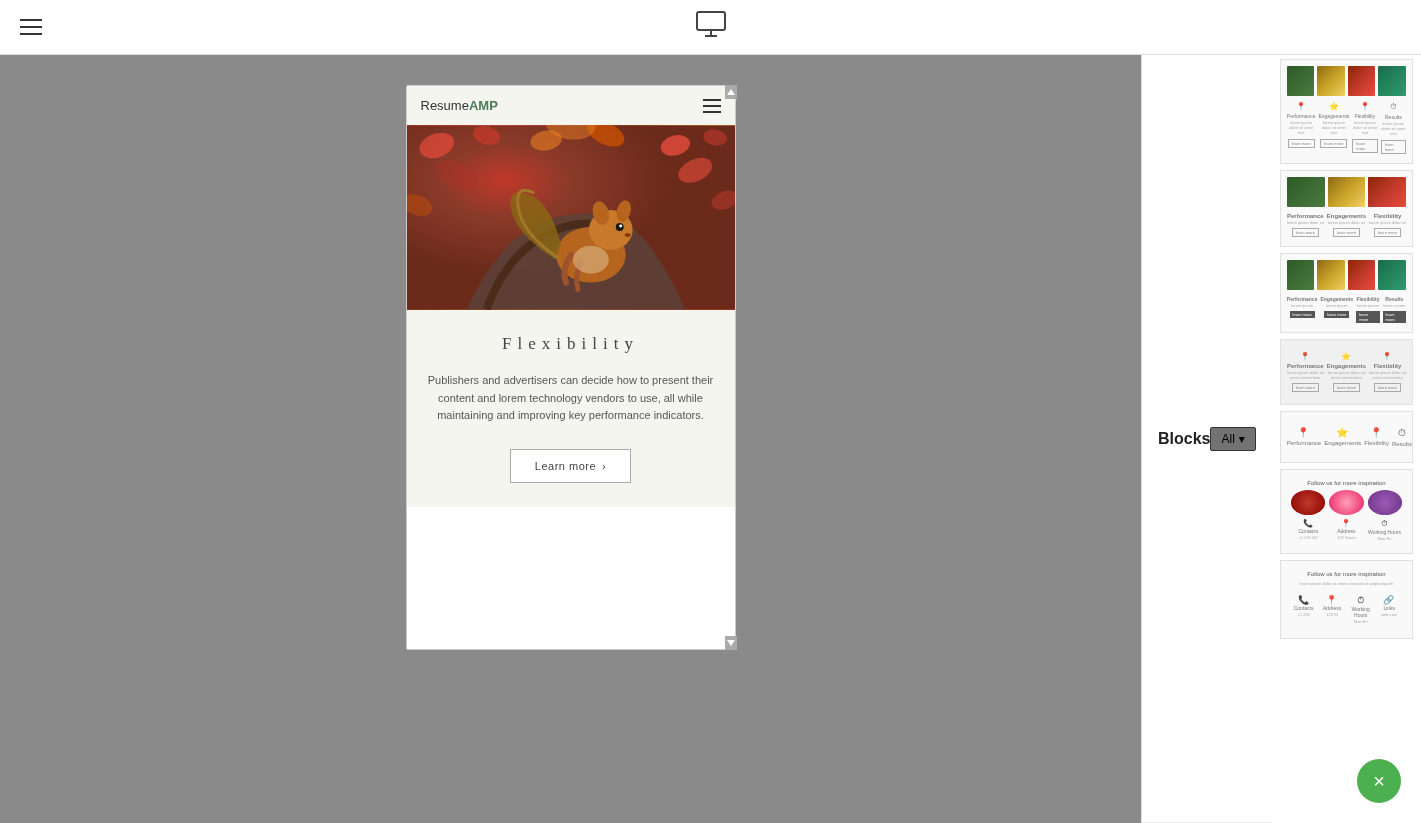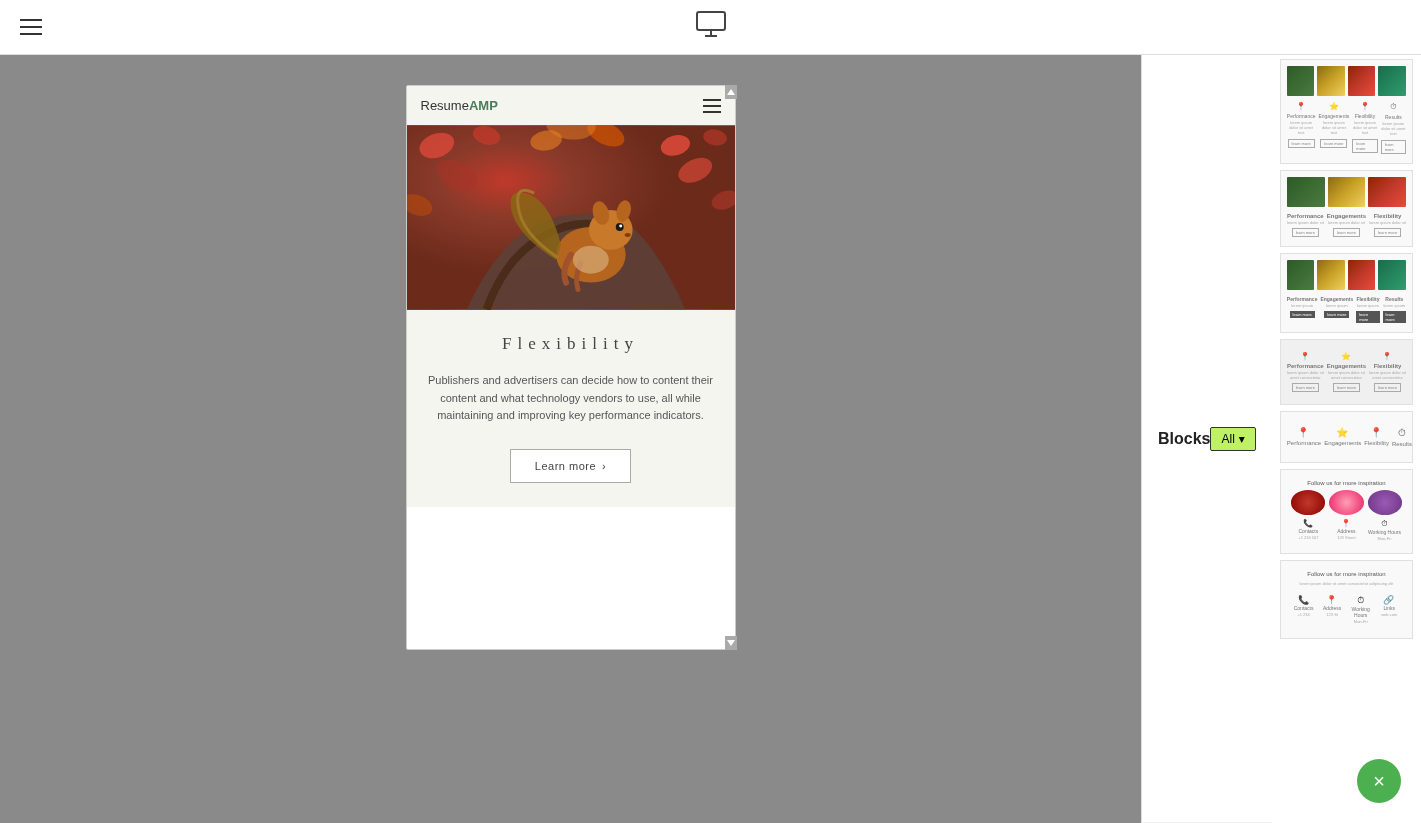--- a/index.html
+++ b/index.html
@@ -146,21 +146,21 @@
       font-weight: 600;
       color: #222;
     }
 
     .all-btn {
       display: flex;
       align-items: flex-end;
       gap: 4px;
       padding: 4px 10px;
       border: 1px solid #333;
-      background: #bef264;
+      background: #737373;
       font-size: 12px;
       cursor: pointer;
       border-radius: 2px;
     }
 
     .sidebar-blocks {
       overflow-y: auto;
       flex: 1;
       padding: 4px 8px;
     }
@@ -384,21 +384,21 @@
 
             <path d="M150 135 Q110 110 105 85 Q100 60 125 70 Q145 80 155 120" fill="#8B6914" opacity="0.8"></path>
             <path d="M152 133 Q115 108 112 82 Q108 58 128 68" stroke="#a07828" stroke-width="3" fill="none"></path>
 
             <ellipse cx="185" cy="135" rx="18" ry="14" fill="#deb887" opacity="0.6"></ellipse>
           </svg>
         </div>
 
         <div class="phone-content">
           <div class="phone-title">Flexibility</div>
-          <div class="phone-description">Publishers and advertisers can decide how to content their content and what technology vendors to use, all while maintaining and improving key performance indicators.</div>
+          <div class="phone-description">Publishers and advertisers can decide how to present their content and lorem technology vendors to use, all while maintaining and improving key performance indicators.</div>
           <button class="phone-btn">
             <span>Learn more</span>
             <span>›</span>
           </button>
         </div>
       </div>
 
       <div style="position:absolute; right:-1px; bottom:0; width:12px; height:14px; background:#aaa; display:flex; align-items:center; justify-content:center; z-index:10; cursor:pointer;">
         <svg width="8" height="6" viewBox="0 0 8 6">
             <path d="M0 0L8 0L4 6Z" fill="#fff"></path>

